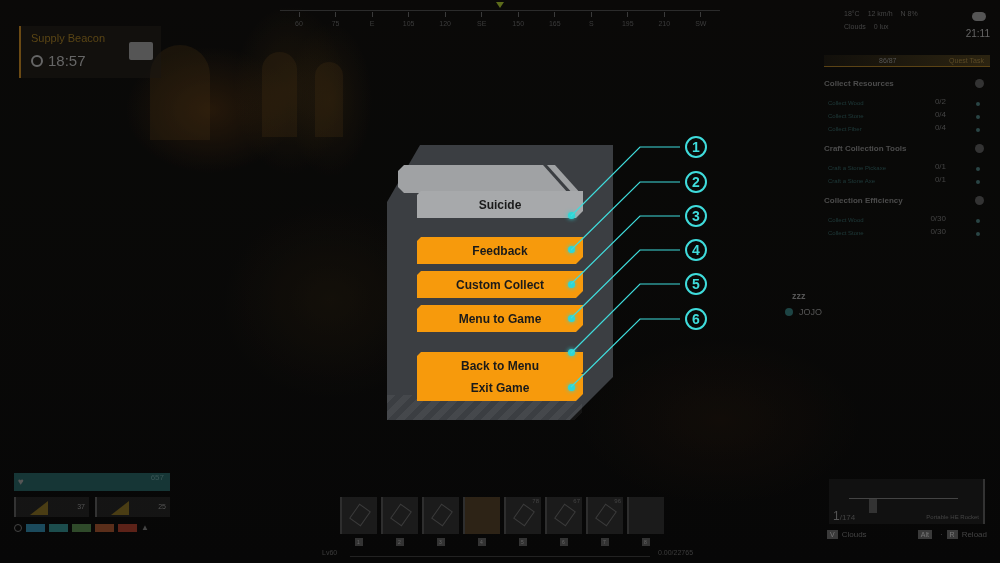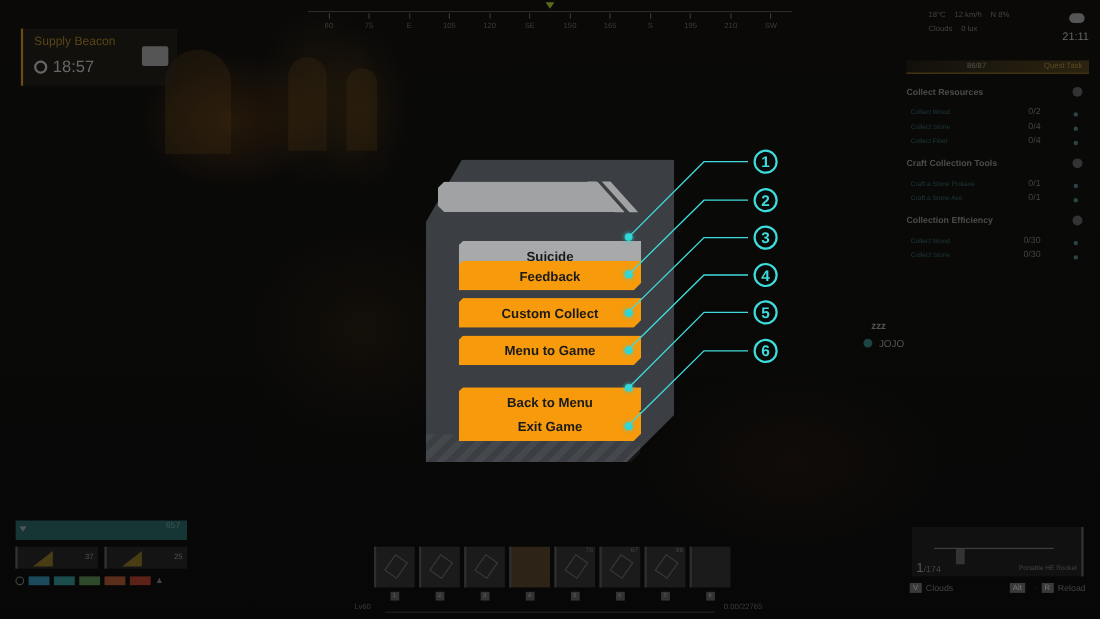--- a/index.html
+++ b/index.html
@@ -259,21 +259,21 @@
   <span class="ti"></span>
   <span>JOJO</span>
 </div>
 
 <div class="menu-back"></div>
 <div class="menu-stripe"></div>
 <div class="menu-header"></div>
 <div class="menu-slash" style="left:534px;"></div>
 <div class="menu-slash" style="left:547px;"></div>
 
-<button class="menu-btn grey" style="top:191px;margin-top:28px;">
+<button class="menu-btn grey" style="top:191px;">
     <span>Suicide</span>
   </button>
 <button class="menu-btn orange" style="top:237px;">
     <span>Feedback</span>
   </button>
 <button class="menu-btn orange" style="top:271px;">
     <span>Custom Collect</span>
   </button>
 <button class="menu-btn orange" style="top:305px;">
     <span>Menu to Game</span>

